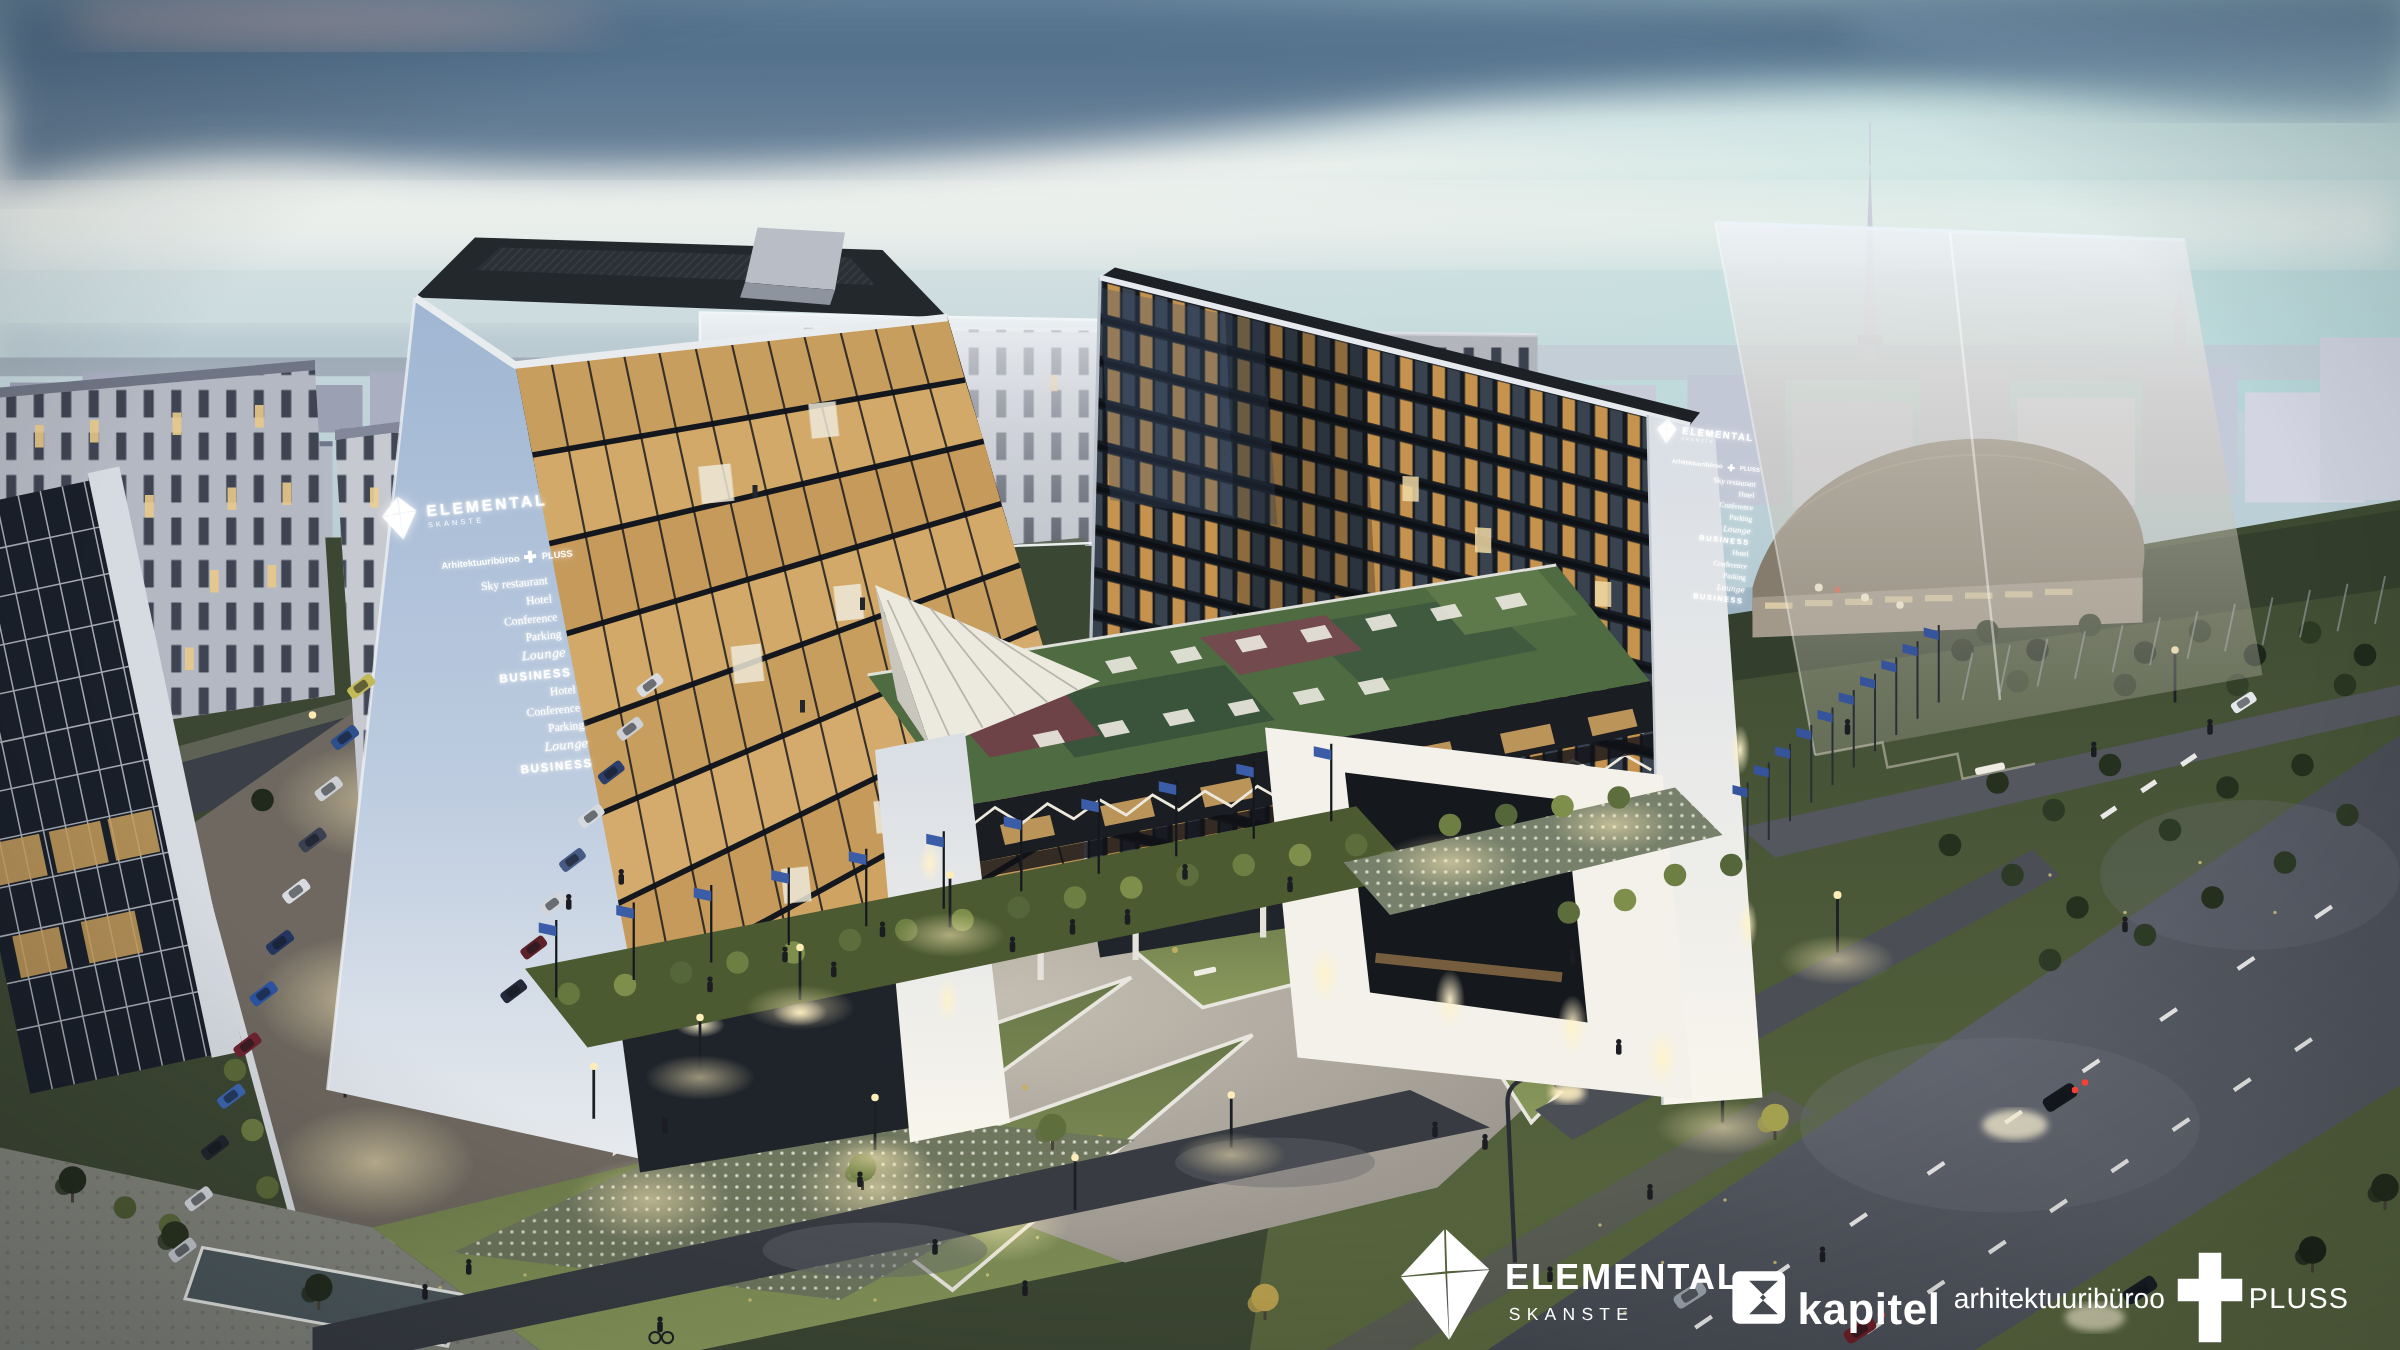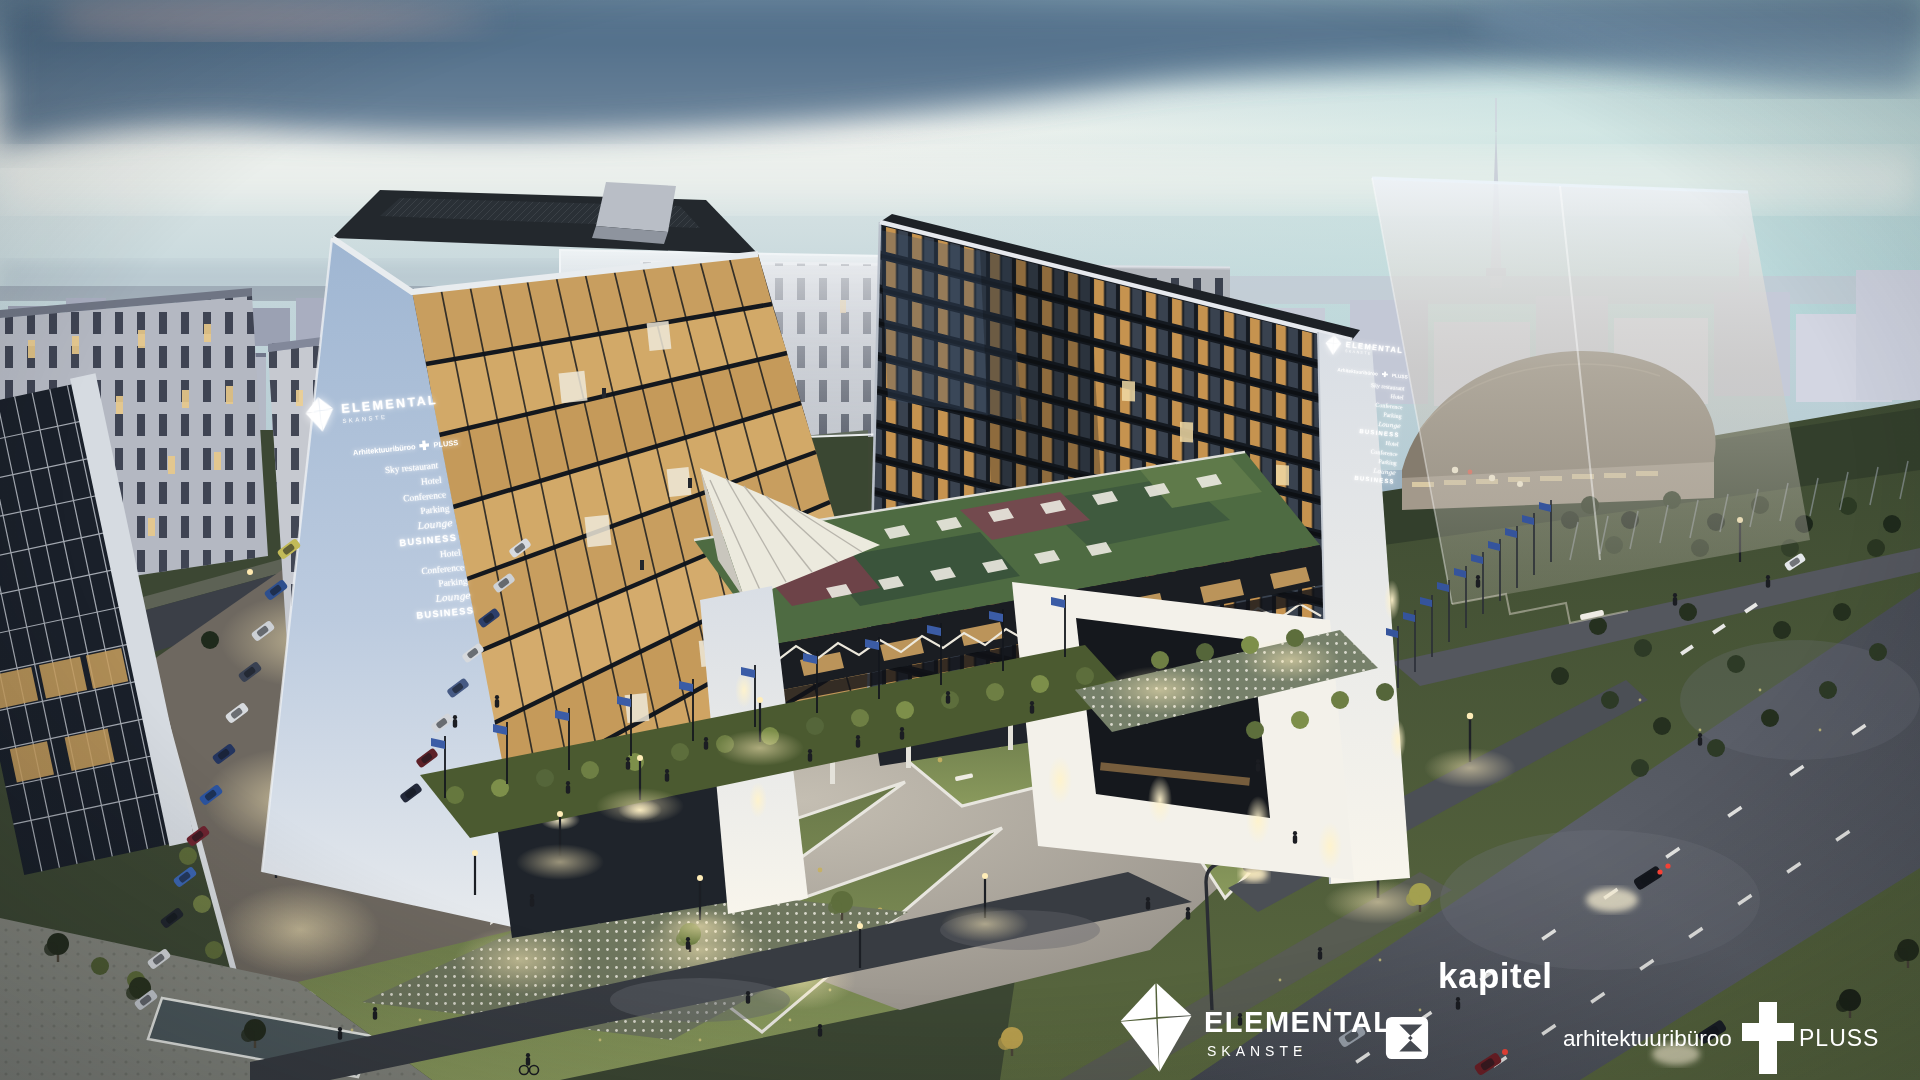--- a/index.html
+++ b/index.html
@@ -43,21 +43,21 @@
   #sign-right .arch{font-size:4.8px;margin-top:10px;}
   #sign-right ul{margin-top:5px;}
   #sign-right li{font-size:5.9px;line-height:9.4px;}
   #sign-right li:nth-child(n){padding-right:2px;}
   
   .flogo{position:absolute;color:#fff;}
   #f-elemental-mark{left:1118px;top:981px;}
   #f-elemental-name{left:1204px;top:1006px;font-size:29px;font-weight:600;letter-spacing:1.5px;}
   #f-elemental-sub{left:1207px;top:1043px;font-size:14px;letter-spacing:5px;}
   #f-kapitel-mark{left:1384px;top:1015px;}
-  #f-kapitel-name{left:1438px;top:956px;font-size:35px;font-weight:700;letter-spacing:.5px;}
+  #f-kapitel-name{left:1438px;top:1028px;font-size:35px;font-weight:700;letter-spacing:.5px;}
   #f-arch-name{left:1563px;top:1026px;font-size:22.5px;font-weight:400;}
   #f-pluss-cross{left:1742px;top:1002px;}
   #f-pluss-name{left:1799px;top:1025px;font-size:23px;letter-spacing:1px;font-weight:400;}
 </style>
 </head>
 <body>
 
 <div id="stage">
 <svg id="scene" width="1920" height="1080" viewBox="0 0 1920 1080">
 <defs>

